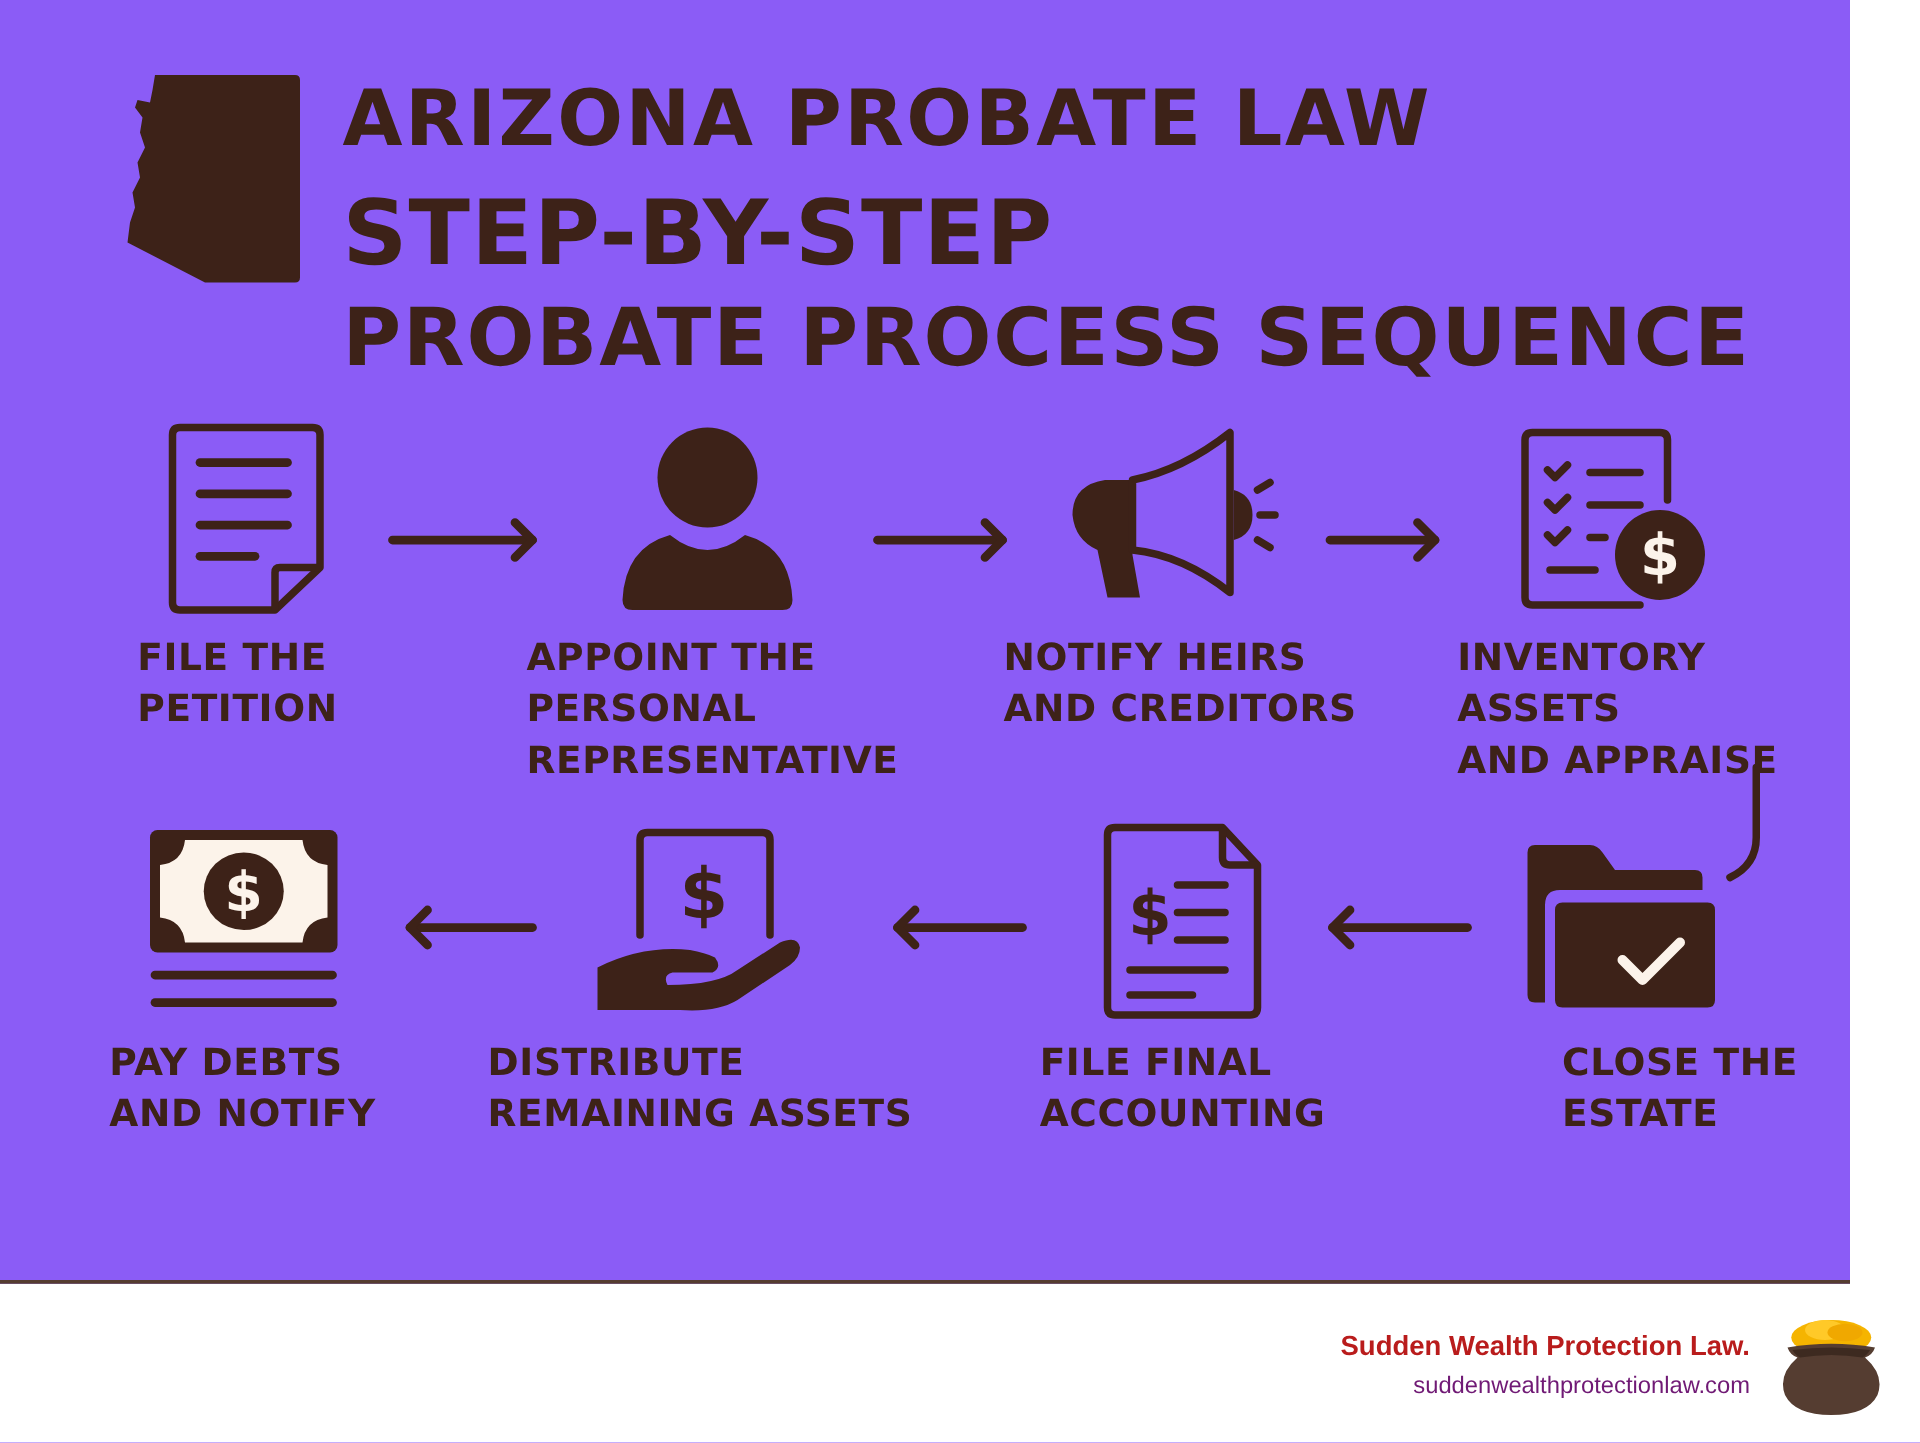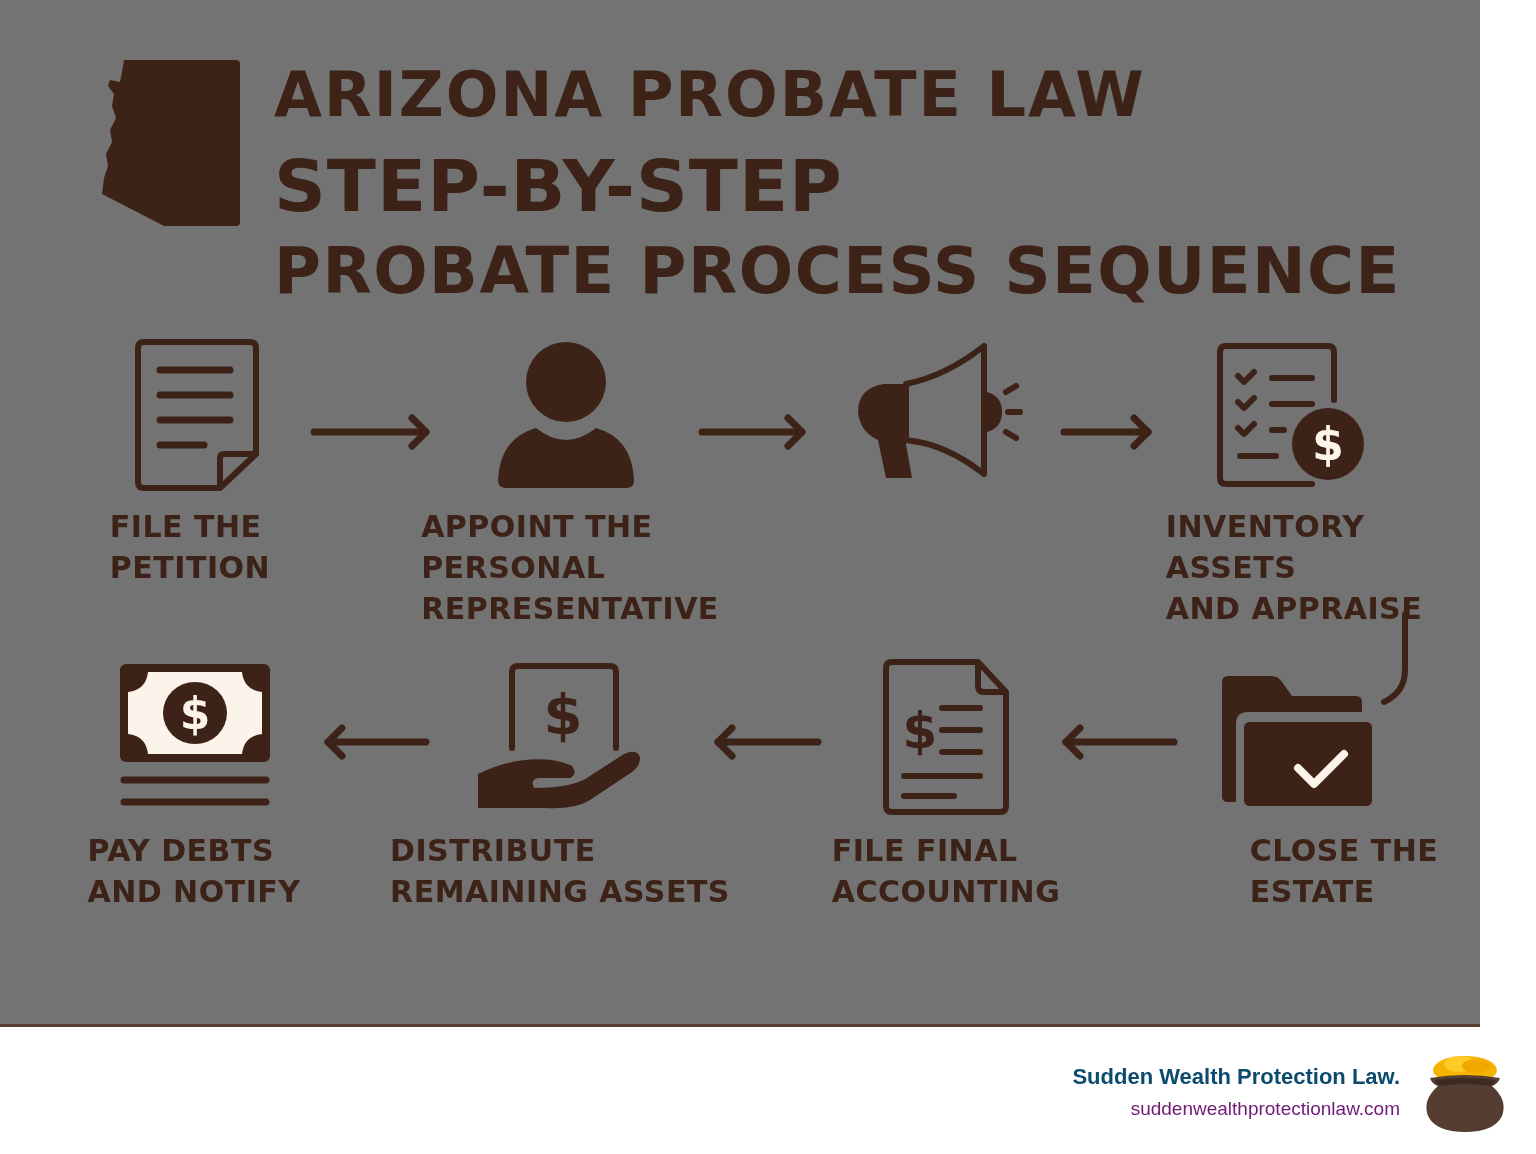--- a/index.html
+++ b/index.html
@@ -3,42 +3,42 @@
 <meta charset="utf-8">
 <style>
   html, body { margin: 0; padding: 0; }
   body {
     width: 1536px; height: 1154px; position: relative; overflow: hidden;
     background: #ffffff;
     font-family: "Liberation Sans", "DejaVu Sans", sans-serif;
   }
   .canvas {
     position: absolute; left: 0; top: 0; width: 1480px; height: 1024px;
-    background: #737373;
+    background: #8b5cf6;
     border-bottom: 3px solid #553d31;
   }
   .title {
     position: absolute; left: 274px; margin: 0;
     font-weight: 700; color: #3d2218; letter-spacing: 1px; white-space: nowrap;
     font-family: "DejaVu Sans", sans-serif;
   }
   .t1 { top: 58px; font-size: 62px; letter-spacing: 2px; }
   .t2 { top: 144px; font-size: 72px; }
   .t3 { top: 234px; font-size: 64px; letter-spacing: 1.5px; }
   .az-map { position: absolute; left: 100px; top: 58px; width: 142px; height: 170px; }
   .icon { position: absolute; }
   .label {
     position: absolute; font-weight: 700; color: #3d2218;
     font-family: "DejaVu Sans", sans-serif; font-size: 30px; line-height: 41px;
     letter-spacing: 0.5px; white-space: nowrap; transform: translateX(-50%);
   }
   .arrow { position: absolute; }
   .footer-name {
     position: absolute; right: 136px; top: 1064px; font-size: 22px; font-weight: 700;
-    color: #0c4a6e; white-space: nowrap;
+    color: #b91c1c; white-space: nowrap;
   }
   .footer-url {
     position: absolute; right: 136px; top: 1098px; font-size: 19px;
     color: #701a75; white-space: nowrap;
   }
   .pot { position: absolute; left: 1420px; top: 1048px; width: 90px; height: 86px; }
 </style>
 </head>
 <body>
 
@@ -94,20 +94,24 @@
   <svg class="icon" style="left:856px;top:340px" width="172" height="140" viewBox="0 0 172 140">
     <path d="M50 44 H28 Q2 48 2 72 Q4 92 22 100 L30 138 H56 L50 104 Z" fill="#3d2218"></path>
     <path d="M50 44 Q90 36 128 6 V134 Q90 104 50 100 Z" fill="none" stroke="#3d2218" stroke-width="6" stroke-linejoin="round"></path>
     <path d="M131 52 Q146 56 146 72 Q146 88 131 92 Z" fill="#3d2218"></path>
     <g stroke="#3d2218" stroke-width="6" stroke-linecap="round">
       <line x1="150" y1="52" x2="160" y2="46"></line>
       <line x1="152" y1="72" x2="164" y2="72"></line>
       <line x1="150" y1="92" x2="160" y2="98"></line>
     </g>
   </svg>
+  <div class="label" style="left:944px;top:506px">
+    <div>NOTIFY HEIRS</div>
+    <div>AND CREDITORS</div>
+  </div>
 
   <svg class="arrow" style="left:1058px;top:414px" width="98" height="36" viewBox="0 0 98 36">
     <g stroke="#3d2218" stroke-width="7" stroke-linecap="round" stroke-linejoin="round" fill="none">
       <line x1="6" y1="18" x2="90" y2="18"></line>
       <polyline points="76,4 90,18 76,32"></polyline>
     </g>
   </svg>
 
   <svg class="icon" style="left:1216px;top:342px" width="152" height="146" viewBox="0 0 152 146">
     <path d="M96 142 H10 Q4 142 4 136 V10 Q4 4 10 4 H112 Q118 4 118 10 V58" fill="none" stroke="#3d2218" stroke-width="6" stroke-linecap="round" stroke-linejoin="round"></path>

